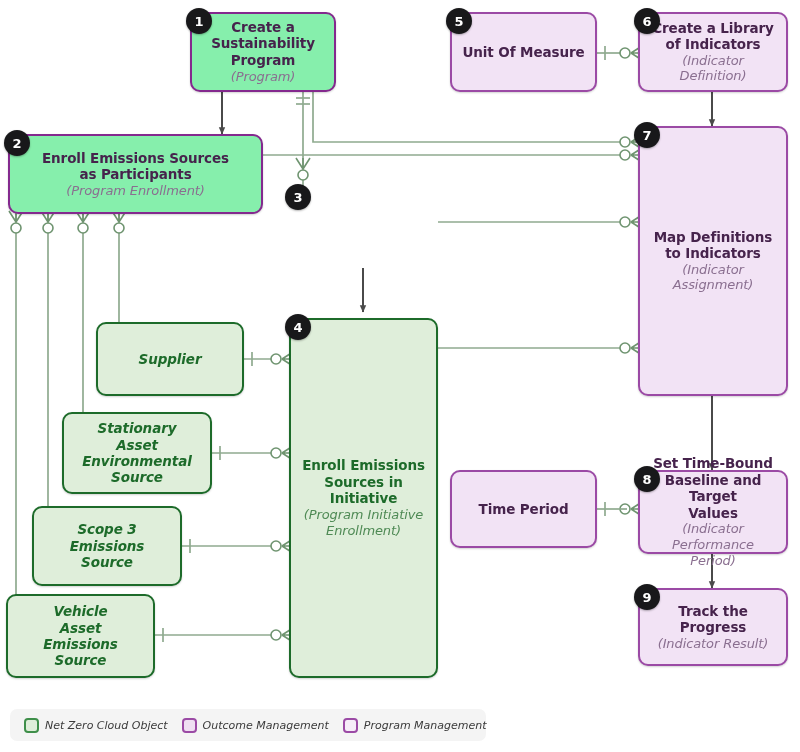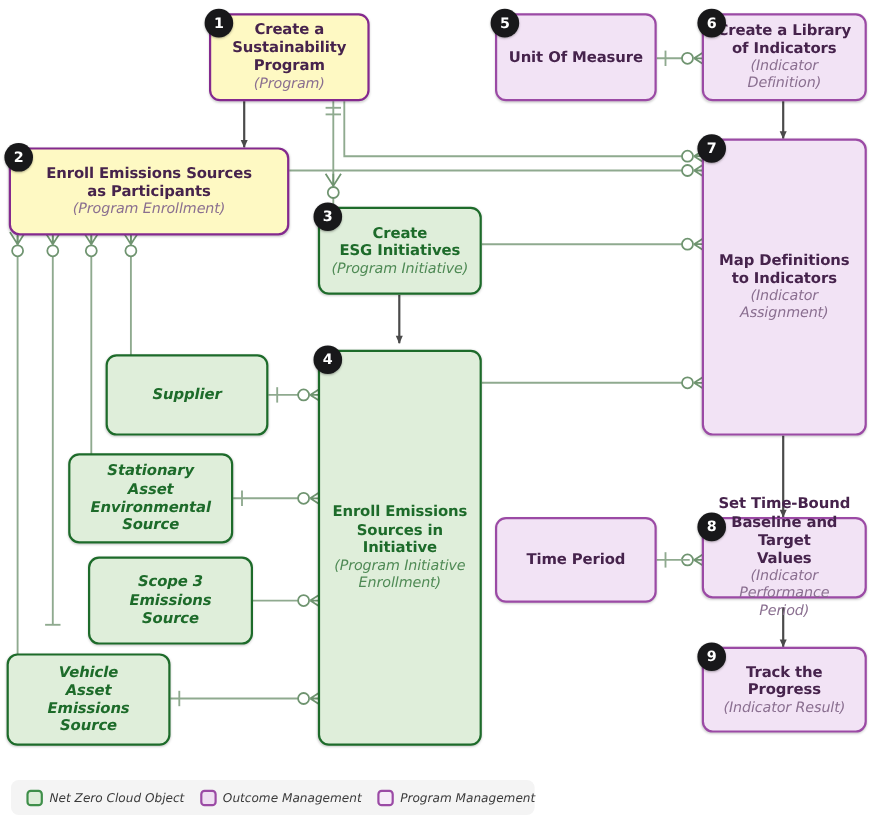--- a/index.html
+++ b/index.html
@@ -39,21 +39,21 @@
   }
   .node .sub{
     display:block;
     font-weight:normal;
     font-style:italic;
     font-size:13px;
     letter-spacing:-0.1px;
   }
   
   .n-om{
-    background:#fef9c3;
+    background:#86efac;
     border:2.5px solid #84298e;
     box-shadow:0 1px 2px rgba(0,0,0,.18);
   }
   .n-om .lbl{ color:#46234c; }
   .n-om .sub{ color:#8a6f90; }
   
   .n-pm{
     background:#f2e3f5;
     border:2.5px solid #9b4aa5;
     box-shadow:0 1px 2px rgba(0,0,0,.18);
@@ -222,27 +222,20 @@
 
   <div class="node n-om" style="left:8px;top:134px;width:255px;height:80px;">
     <div class="lbl">
       <span>Enroll Emissions Sources</span><br>
       <span>as Participants</span>
       <span class="sub">(Program Enrollment)</span>
     </div>
   </div>
   <div class="badge" style="left:4px;top:130px;">2</div>
 
-  <div class="node n-nz" style="left:289px;top:188px;width:149px;height:80px;">
-    <div class="lbl">
-      <span>Create</span><br>
-      <span>ESG Initiatives</span>
-      <span class="sub">(Program Initiative)</span>
-    </div>
-  </div>
   <div class="badge" style="left:285px;top:184px;">3</div>
 
   <div class="node n-nz" style="left:289px;top:318px;width:149px;height:360px;">
     <div class="lbl">
       <span>Enroll Emissions</span><br>
       <span>Sources in Initiative</span>
       <span class="sub">(Program Initiative</span>
       <span class="sub">Enrollment)</span>
     </div>
   </div>
@@ -273,21 +266,21 @@
     </div>
   </div>
   <div class="badge" style="left:634px;top:122px;">7</div>
 
   <div class="node n-pm" style="left:450px;top:470px;width:147px;height:78px;">
     <div class="lbl">
       <span>Time Period</span>
     </div>
   </div>
 
-  <div class="node n-pm" style="left:638px;top:470px;width:150px;height:74px;">
+  <div class="node n-pm" style="left:638px;top:470px;width:150px;height:84px;">
     <div class="lbl">
       <span>Set Time-Bound</span><br>
       <span>Baseline and Target</span><br>
       <span>Values</span>
       <span class="sub">(Indicator</span>
       <span class="sub">Performance Period)</span>
     </div>
   </div>
   <div class="badge" style="left:634px;top:466px;">8</div>
 
@@ -307,21 +300,21 @@
 
   <div class="node n-nz italic-only" style="left:62px;top:412px;width:150px;height:82px;">
     <div class="lbl">
       <span>Stationary</span><br>
       <span>Asset</span><br>
       <span>Environmental</span><br>
       <span>Source</span>
     </div>
   </div>
 
-  <div class="node n-nz italic-only" style="left:32px;top:506px;width:150px;height:80px;margin-left:48px;">
+  <div class="node n-nz italic-only" style="left:32px;top:506px;width:150px;height:80px;">
     <div class="lbl">
       <span>Scope 3</span><br>
       <span>Emissions</span><br>
       <span>Source</span>
     </div>
   </div>
 
   <div class="node n-nz italic-only" style="left:6px;top:594px;width:149px;height:84px;">
     <div class="lbl">
       <span>Vehicle</span><br>

